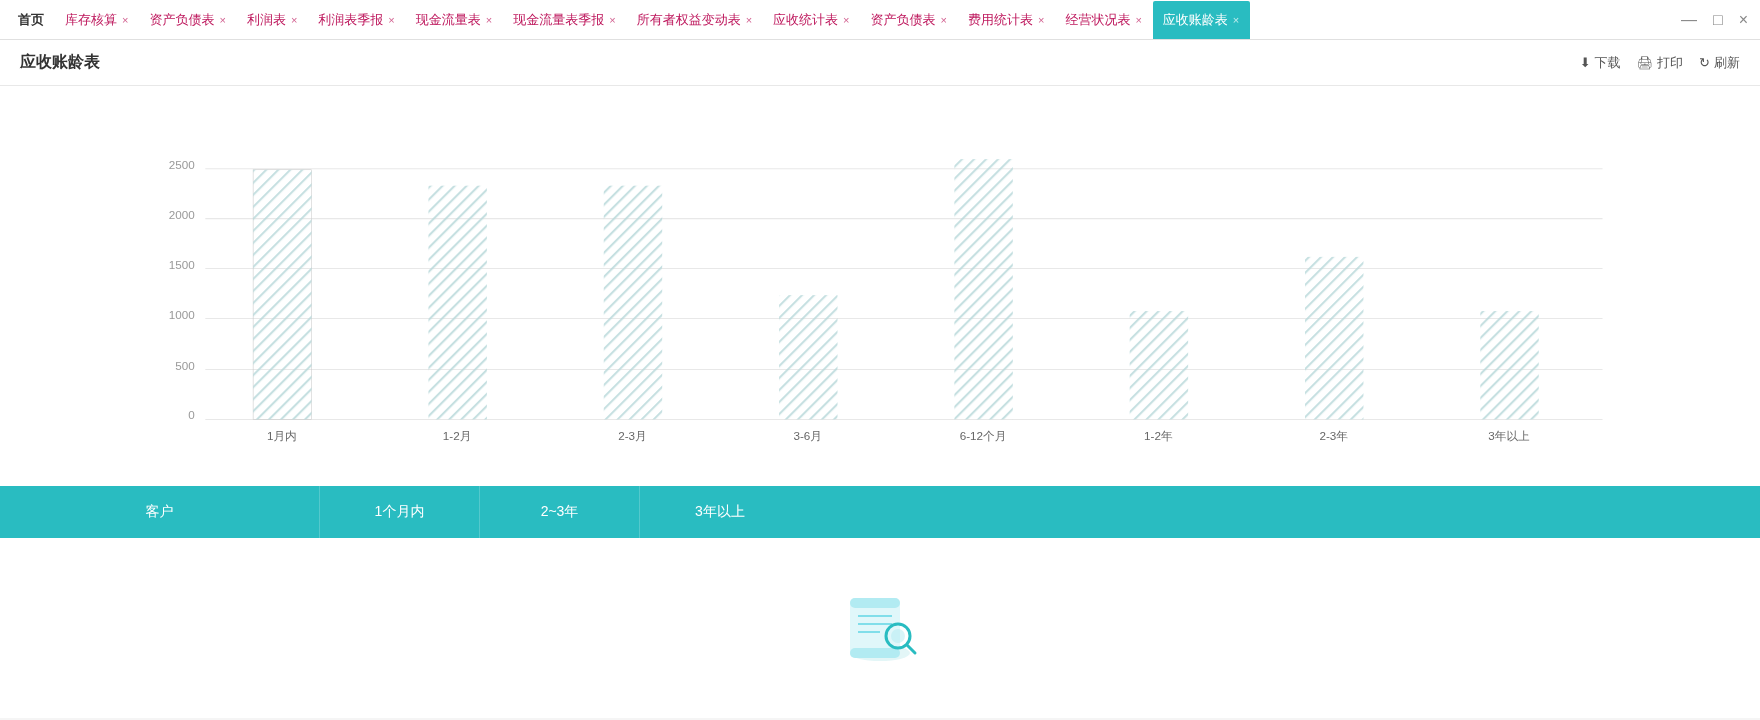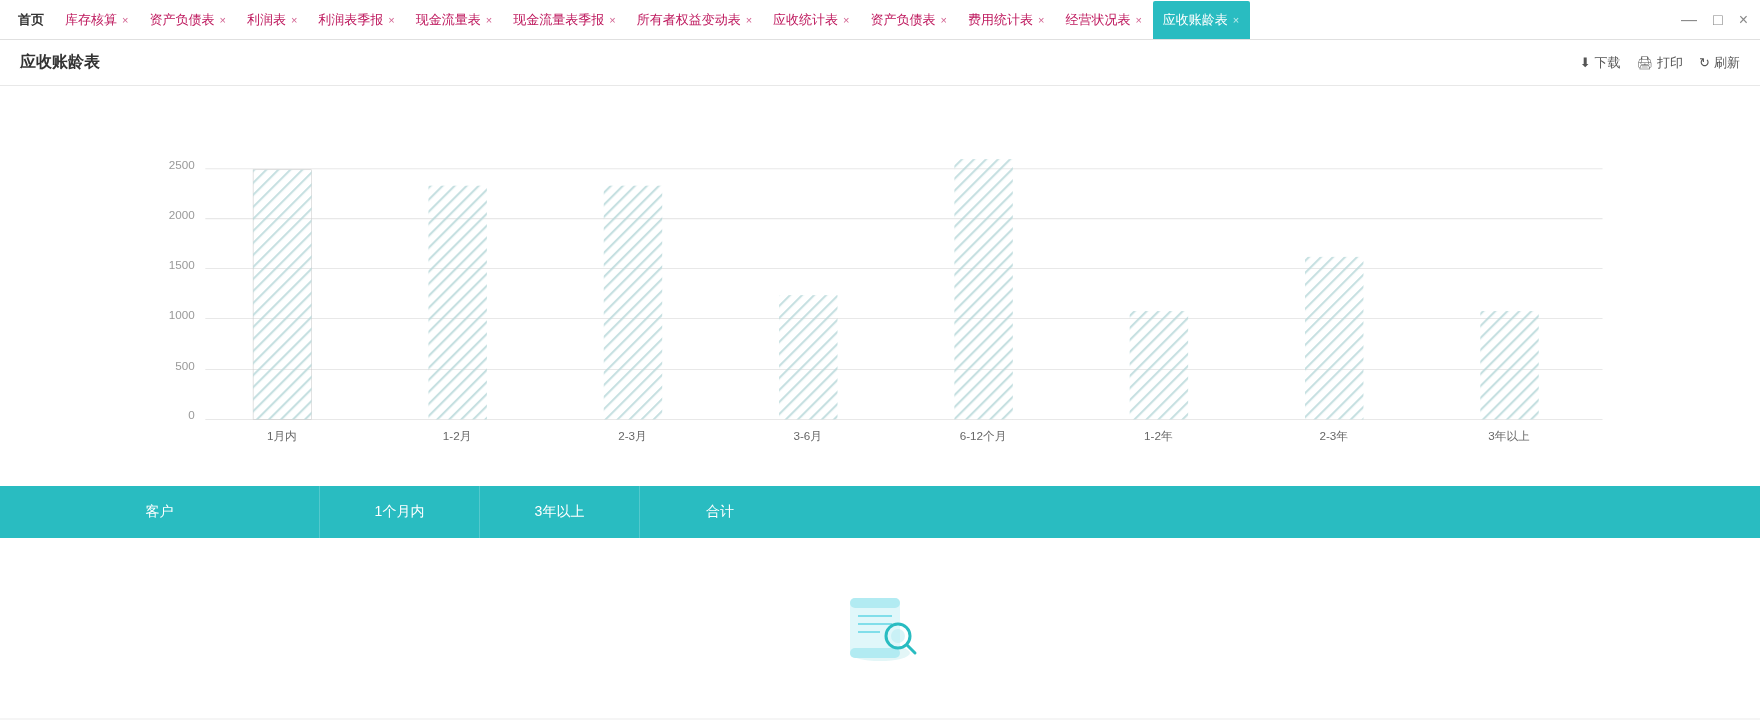--- a/index.html
+++ b/index.html
@@ -275,24 +275,24 @@
   </div>
 
   <div class="table-header">
     <div class="table-header-cell">
       <span>客户</span>
     </div>
     <div class="table-header-cell">
       <span>1个月内</span>
     </div>
     <div class="table-header-cell">
+      <span>2~3年</span>
+    </div>
+    <div class="table-header-cell">
       <span>3年以上</span>
-    </div>
-    <div class="table-header-cell">
-      <span>合计</span>
     </div>
   </div>
 
   <div class="empty-state">
     <svg class="empty-icon" viewBox="0 0 100 100" xmlns="http://www.w3.org/2000/svg">
 
       <ellipse cx="50" cy="75" rx="30" ry="8" fill="#c8eef0" opacity="0.5"></ellipse>
 
       <rect x="20" y="20" width="50" height="60" rx="5" fill="#e0f7fa"></rect>
       <rect x="20" y="20" width="50" height="10" rx="5" fill="#b2ebf2"></rect>

